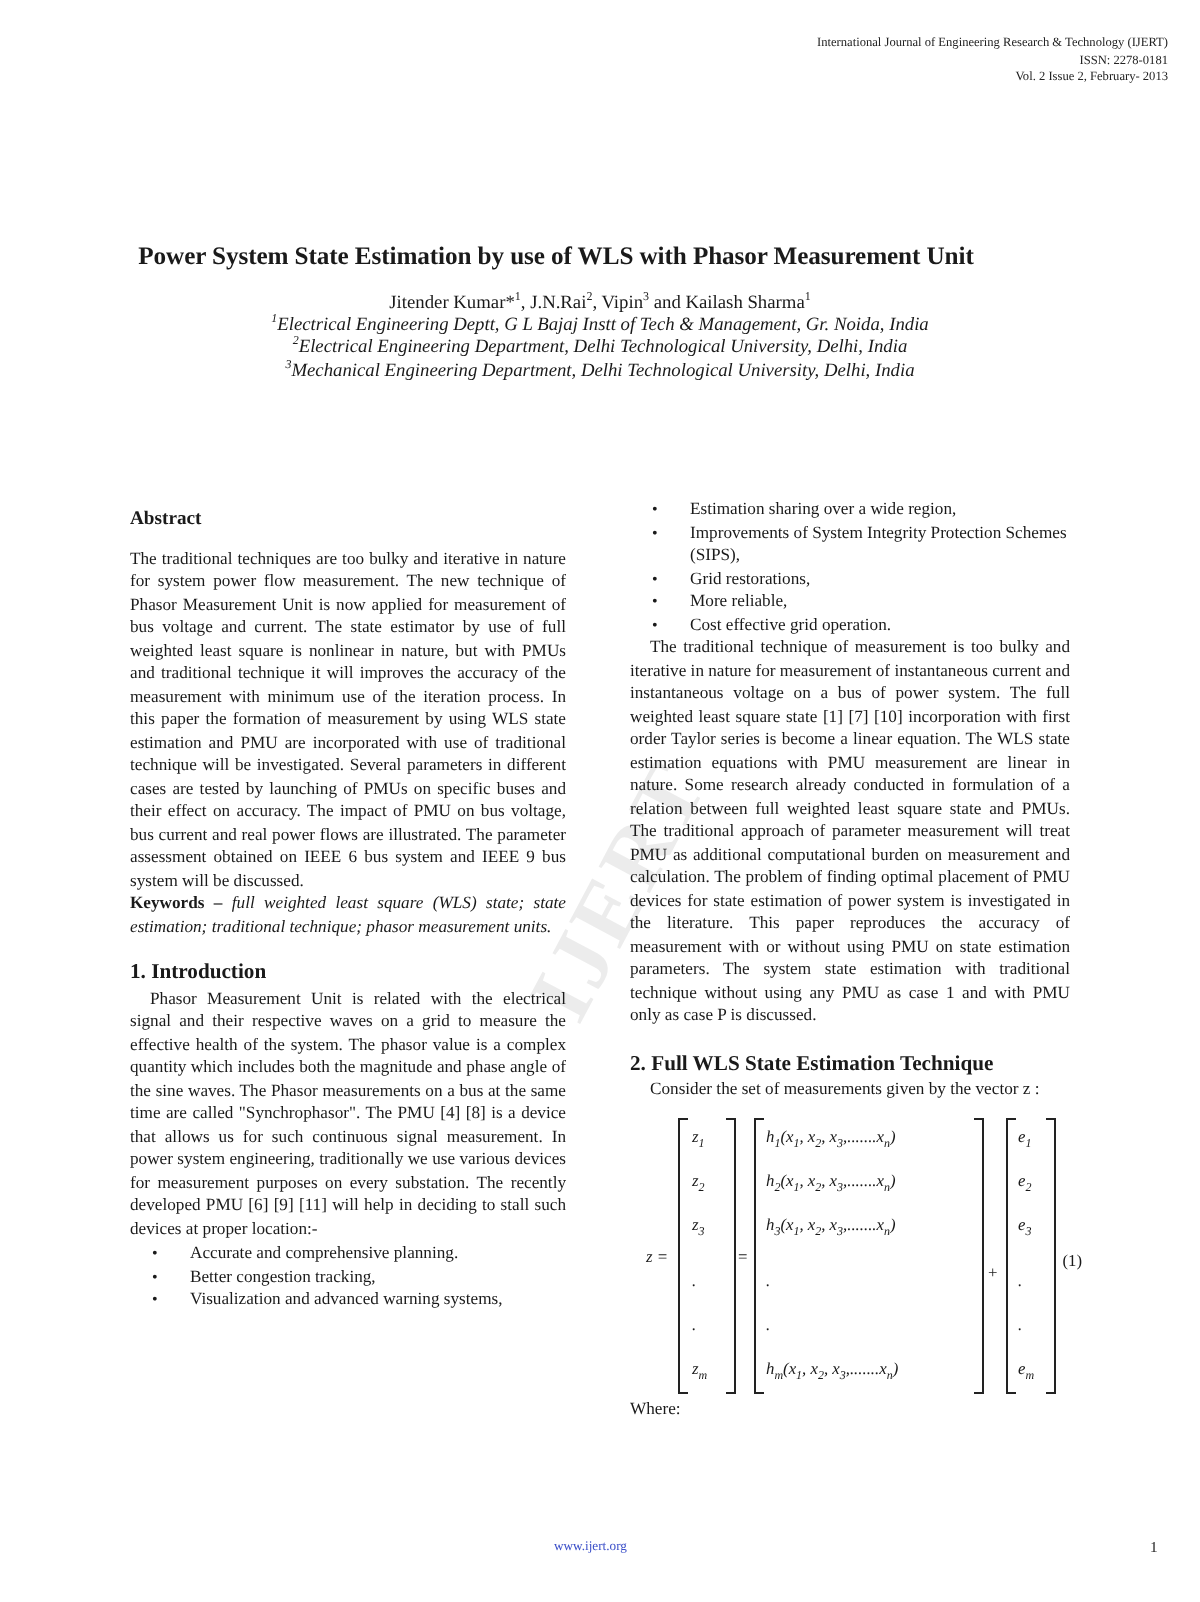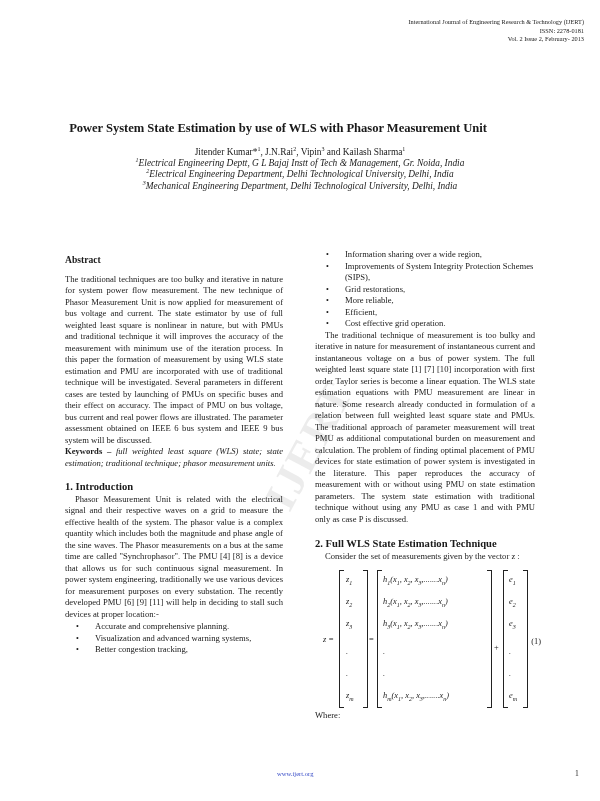--- a/index.html
+++ b/index.html
@@ -65,32 +65,31 @@
 <div class="col col-left">
   <div class="abs-head">Abstract</div>
   <div class="abs-body justify">The traditional techniques are too bulky and iterative in nature for system power flow measurement. The new technique of Phasor Measurement Unit is now applied for measurement of bus voltage and current. The state estimator by use of full weighted least square is nonlinear in nature, but with PMUs and traditional technique it will improves the accuracy of the measurement with minimum use of the iteration process. In this paper the formation of measurement by using WLS state estimation and PMU are incorporated with use of traditional technique will be investigated. Several parameters in different cases are tested by launching of PMUs on specific buses and their effect on accuracy. The impact of PMU on bus voltage, bus current and real power flows are illustrated. The parameter assessment obtained on IEEE 6 bus system and IEEE 9 bus system will be discussed.</div>
   <div class="kw justify">
     <b>Keywords – </b><i>full weighted least square (WLS) state; state estimation; traditional technique; phasor measurement units.</i>
   </div>
   <div class="sec-head">1. Introduction</div>
   <div class="justify indent">Phasor Measurement Unit is related with the electrical signal and their respective waves on a grid to measure the effective health of the system. The phasor value is a complex quantity which includes both the magnitude and phase angle of the sine waves. The Phasor measurements on a bus at the same time are called "Synchrophasor". The PMU [4] [8] is a device that allows us for such continuous signal measurement. In power system engineering, traditionally we use various devices for measurement purposes on every substation. The recently developed PMU [6] [9] [11] will help in deciding to stall such devices at proper location:-</div>
   <ul>
     <li>Accurate and comprehensive planning.</li>
+    <li>Better congestion tracking,</li>
     <li>Visualization and advanced warning systems,</li>
-    <li>Better congestion tracking,</li>
   </ul>
 </div>
 
 <div class="col col-right">
   <ul style="margin-top:0">
-    <li>Information sharing over a wide region,</li>
+    <li>Estimation sharing over a wide region,</li>
     <li>Improvements of System Integrity Protection Schemes (SIPS),</li>
     <li>Grid restorations,</li>
     <li>More reliable,</li>
-    <li>Efficient,</li>
     <li>Cost effective grid operation.</li>
   </ul>
   <div class="justify indent">The traditional technique of measurement is too bulky and iterative in nature for measurement of instantaneous current and instantaneous voltage on a bus of power system. The full weighted least square state [1] [7] [10] incorporation with first order Taylor series is become a linear equation. The WLS state estimation equations with PMU measurement are linear in nature. Some research already conducted in formulation of a relation between full weighted least square state and PMUs. The traditional approach of parameter measurement will treat PMU as additional computational burden on measurement and calculation. The problem of finding optimal placement of PMU devices for state estimation of power system is investigated in the literature. This paper reproduces the accuracy of measurement with or without using PMU on state estimation parameters. The system state estimation with traditional technique without using any PMU as case 1 and with PMU only as case P is discussed.</div>
   <div class="sec-head" style="margin-top:13px">2. Full WLS State Estimation Technique</div>
   <div class="justify indent">Consider the set of measurements given by the vector z :</div>
 
   <div class="eq">
     <span class="eq-cell" style="left:8px;top:68px;font-style:italic">z =</span>
 
     <div class="bracket br-l" style="left:24px;top:4px;height:136px"></div>

